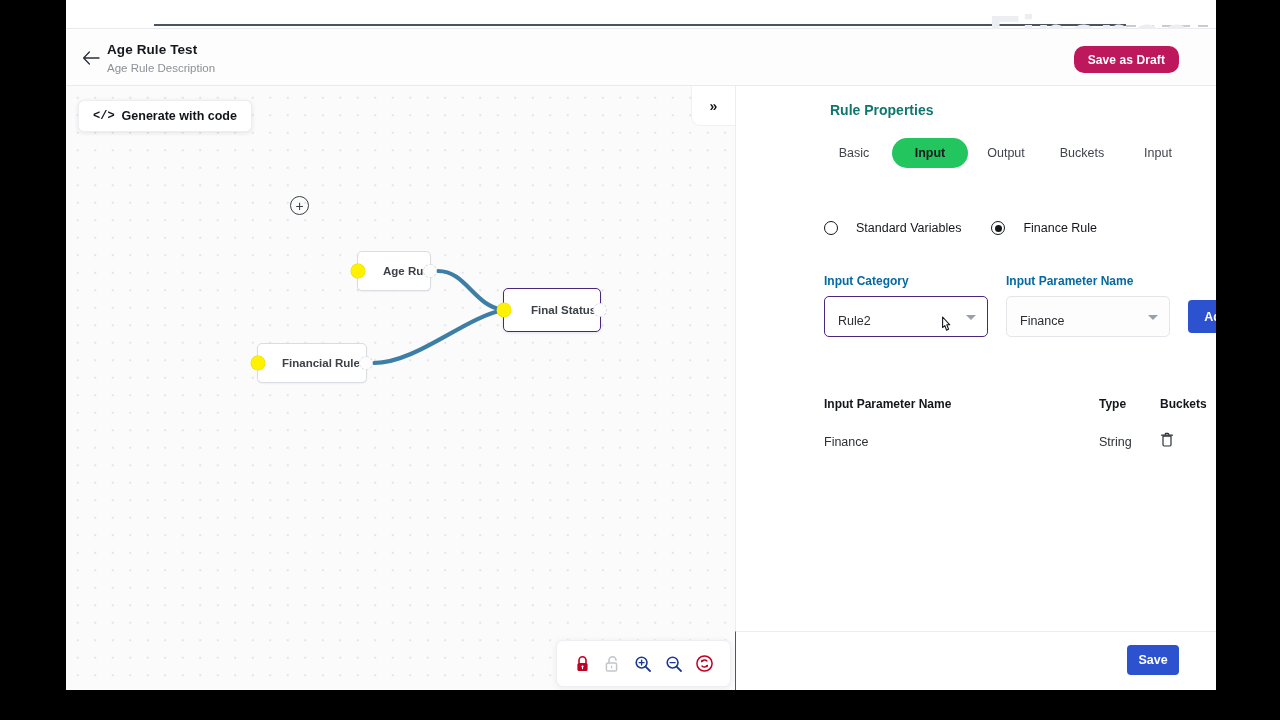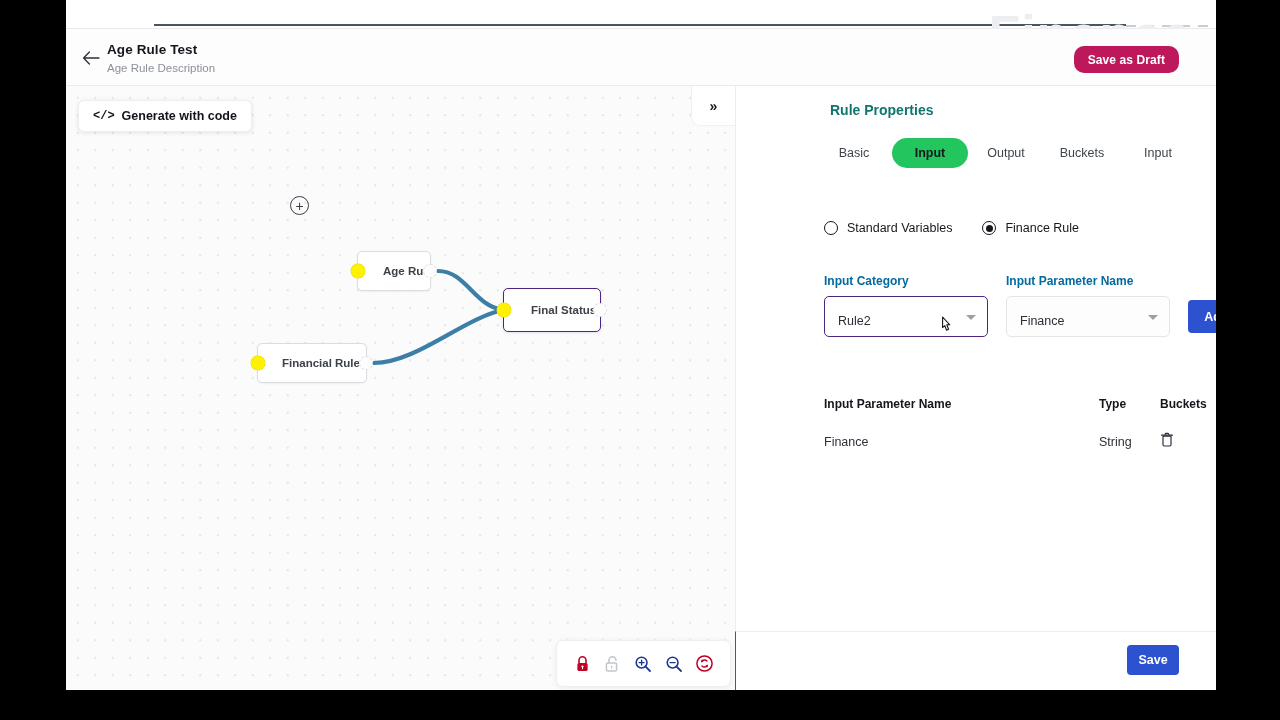--- a/index.html
+++ b/index.html
@@ -118,21 +118,21 @@
   .panel-title { position:absolute; left:94px; top:16px; font-size:14px; font-weight:700; color:#0f766e; }
 
   .tabs { position:absolute; left:80px; top:52px; width:380px; height:30px; display:flex; align-items:center; }
   .tab {
     flex:1; height:30px; display:flex; align-items:center; justify-content:center;
     font-size:12.5px; color:#3f444c; cursor:pointer; border-radius:15px;
   }
   .tab.active { background:#22c55e; font-weight:700; color:#15181d; }
 
   .radio-row { position:absolute; left:88px; top:135px; display:flex; align-items:center; gap:30px; }
-  .radio-item { display:flex; align-items:center; gap:9px; cursor:pointer; }
+  .radio-item { display:flex; align-items:center; gap:18px; cursor:pointer; }
   .radio-dot {
     width:14px; height:14px; border-radius:50%; border:1.6px solid #14171c;
     display:flex; align-items:center; justify-content:center; flex:none;
   }
   .radio-dot.on::after { content:""; width:7px; height:7px; border-radius:50%; background:#14171c; }
   .radio-item span { font-size:12.5px; color:#14171c; }
 
   .field-row { position:absolute; left:88px; top:188px; display:flex; align-items:flex-end; gap:18px; }
   .field { display:flex; flex-direction:column; }
   .field-label { font-size:12px; font-weight:700; color:#0369a1; margin-bottom:8px; }

